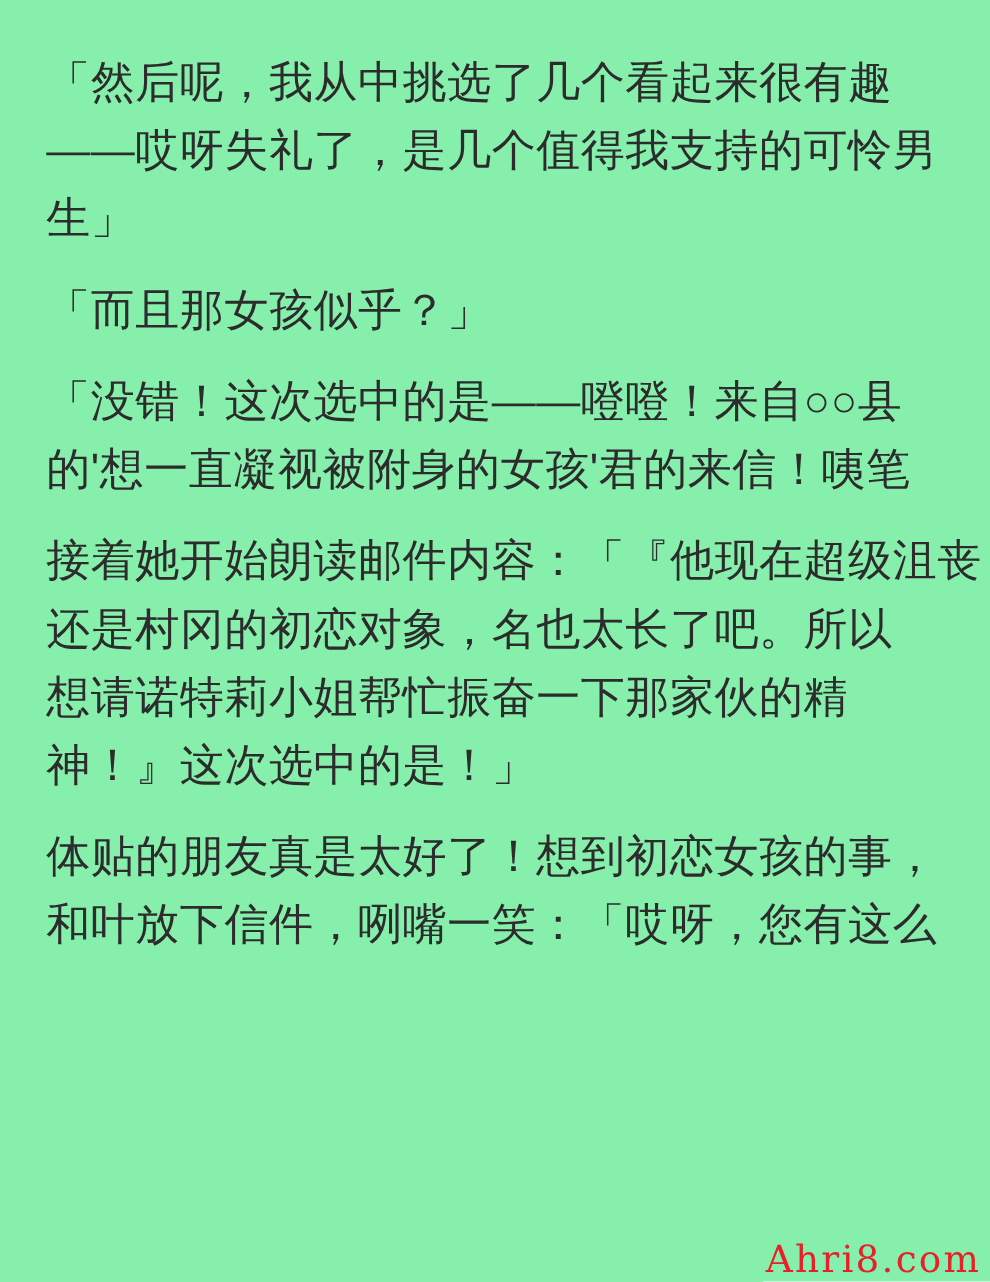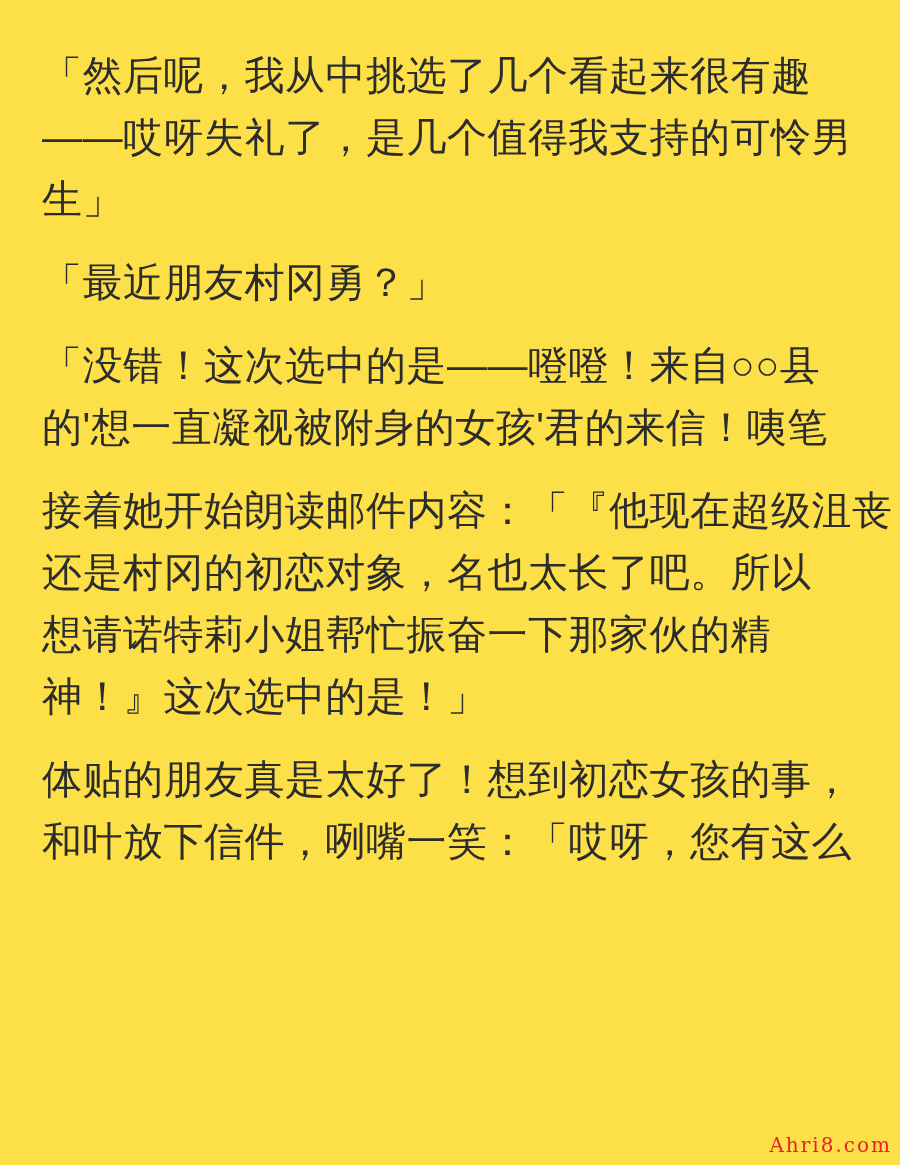--- a/index.html
+++ b/index.html
@@ -7,21 +7,21 @@
     padding: 0;
     width: 900px;
     height: 1165px;
     background: #ffffff;
     overflow: hidden;
   }
   .page {
     position: relative;
     width: 900px;
     height: 1165px;
-    background: #fde047;
+    background: #86efac;
     font-family: "Liberation Sans", sans-serif;
   }
   .content {
     position: absolute;
     top: 0;
     left: 0;
     right: 0;
     padding: 44px 42px 0 42px;
     color: #2c2c2c;
     font-size: 40px;
@@ -33,41 +33,41 @@
   .text-line {
     display: block;
     white-space: nowrap;
     letter-spacing: 0.5px;
   }
   .watermark {
     position: absolute;
     right: 8px;
     bottom: 6px;
     font-family: "DejaVu Serif", serif;
-    font-size: 20px;
+    font-size: 34px;
     line-height: 28px;
     letter-spacing: 2px;
     color: #e62129;
   }
 </style>
 </head>
 <body>
 
 <div class="page">
 
   <div class="content">
 
     <div class="paragraph">
       <span class="text-line">「然后呢，我从中挑选了几个看起来很有趣</span>
       <span class="text-line">——哎呀失礼了，是几个值得我支持的可怜男</span>
       <span class="text-line">生」</span>
     </div>
 
     <div class="paragraph">
-      <span class="text-line">「最近朋友村冈勇？」</span>
+      <span class="text-line">「而且那女孩似乎？」</span>
     </div>
 
     <div class="paragraph">
       <span class="text-line">「没错！这次选中的是——噔噔！来自○○县</span>
       <span class="text-line">的'想一直凝视被附身的女孩'君的来信！咦笔</span>
     </div>
 
     <div class="paragraph">
       <span class="text-line">接着她开始朗读邮件内容：「『他现在超级沮丧</span>
       <span class="text-line">还是村冈的初恋对象，名也太长了吧。所以</span>

